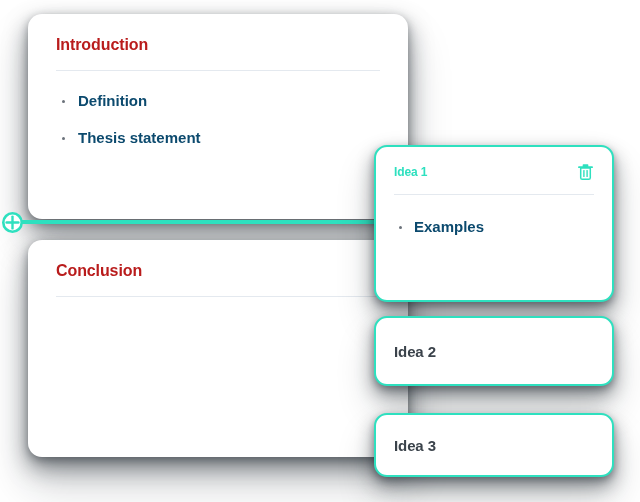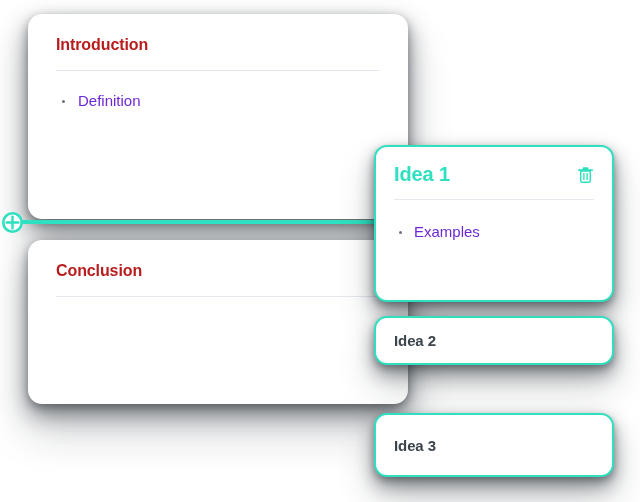--- a/index.html
+++ b/index.html
@@ -50,23 +50,24 @@
   }
 
   ul.bullets {
     list-style: none;
     margin: 0;
     padding: 0;
   }
   ul.bullets li {
     position: relative;
     font-size: 15px;
-    color: #6d28d9;
+    color: #0c4a6e;
     line-height: 1;
     padding-left: 22px;
+    font-weight: bold;
   }
   ul.bullets li::before {
     content: "";
     position: absolute;
     left: 6px;
     top: 50%;
     width: 3px;
     height: 3px;
     margin-top: -1px;
     border-radius: 50%;
@@ -83,21 +84,21 @@
   }
   #card-introduction .card-title { margin-bottom: 16px; }
   #card-introduction ul.bullets { margin-top: 22px; }
   #card-introduction ul.bullets li { margin-bottom: 22px; }
 
   
   #card-conclusion {
     left: 28px;
     top: 240px;
     width: 380px;
-    height: 164px;
+    height: 217px;
     padding: 22px 28px 0 28px;
   }
   #card-conclusion .card-title { margin-bottom: 16px; }
   #card-conclusion ul.bullets { margin-top: 22px; }
   #card-conclusion ul.bullets li { margin-bottom: 22px; }
 
   
   .idea-card {
     position: absolute;
     background: #ffffff;
@@ -114,21 +115,21 @@
     left: 374px;
     top: 145px;
     width: 240px;
     height: 157px;
     padding: 16px 18px 0 18px;
   }
   #idea-card-2 {
     left: 374px;
     top: 316px;
     width: 240px;
-    height: 49px;
+    height: 70px;
     padding: 0 18px;
     display: flex;
     align-items: center;
   }
   #idea-card-3 {
     left: 374px;
     top: 398px;
     width: 240px;
     height: 64px;
     padding: 0 18px;
@@ -137,21 +138,21 @@
     margin-top: 15px;
   }
 
   .idea-head {
     display: flex;
     align-items: center;
     justify-content: space-between;
     margin-bottom: 13px;
   }
   .idea-title-active {
-    font-size: 20px;
+    font-size: 12px;
     font-weight: bold;
     color: var(--accent, #2ee0bf);
     letter-spacing: -0.1px;
   }
   .idea-title-collapsed {
     font-size: 15px;
     font-weight: bold;
     color: #3b434b;
     letter-spacing: -0.1px;
   }
@@ -197,20 +198,21 @@
 </head>
 <body>
 
 <div id="stage">
 
   <div class="card outline-card" id="card-introduction">
     <div class="card-title">Introduction</div>
     <div class="divider"></div>
     <ul class="bullets">
       <li>Definition</li>
+      <li>Thesis statement</li>
     </ul>
   </div>
 
   <div class="card outline-card" id="card-conclusion">
     <div class="card-title">Conclusion</div>
     <div class="divider"></div>
   </div>
 
   <div id="connector-line"></div>
   <div id="connector-handle">

